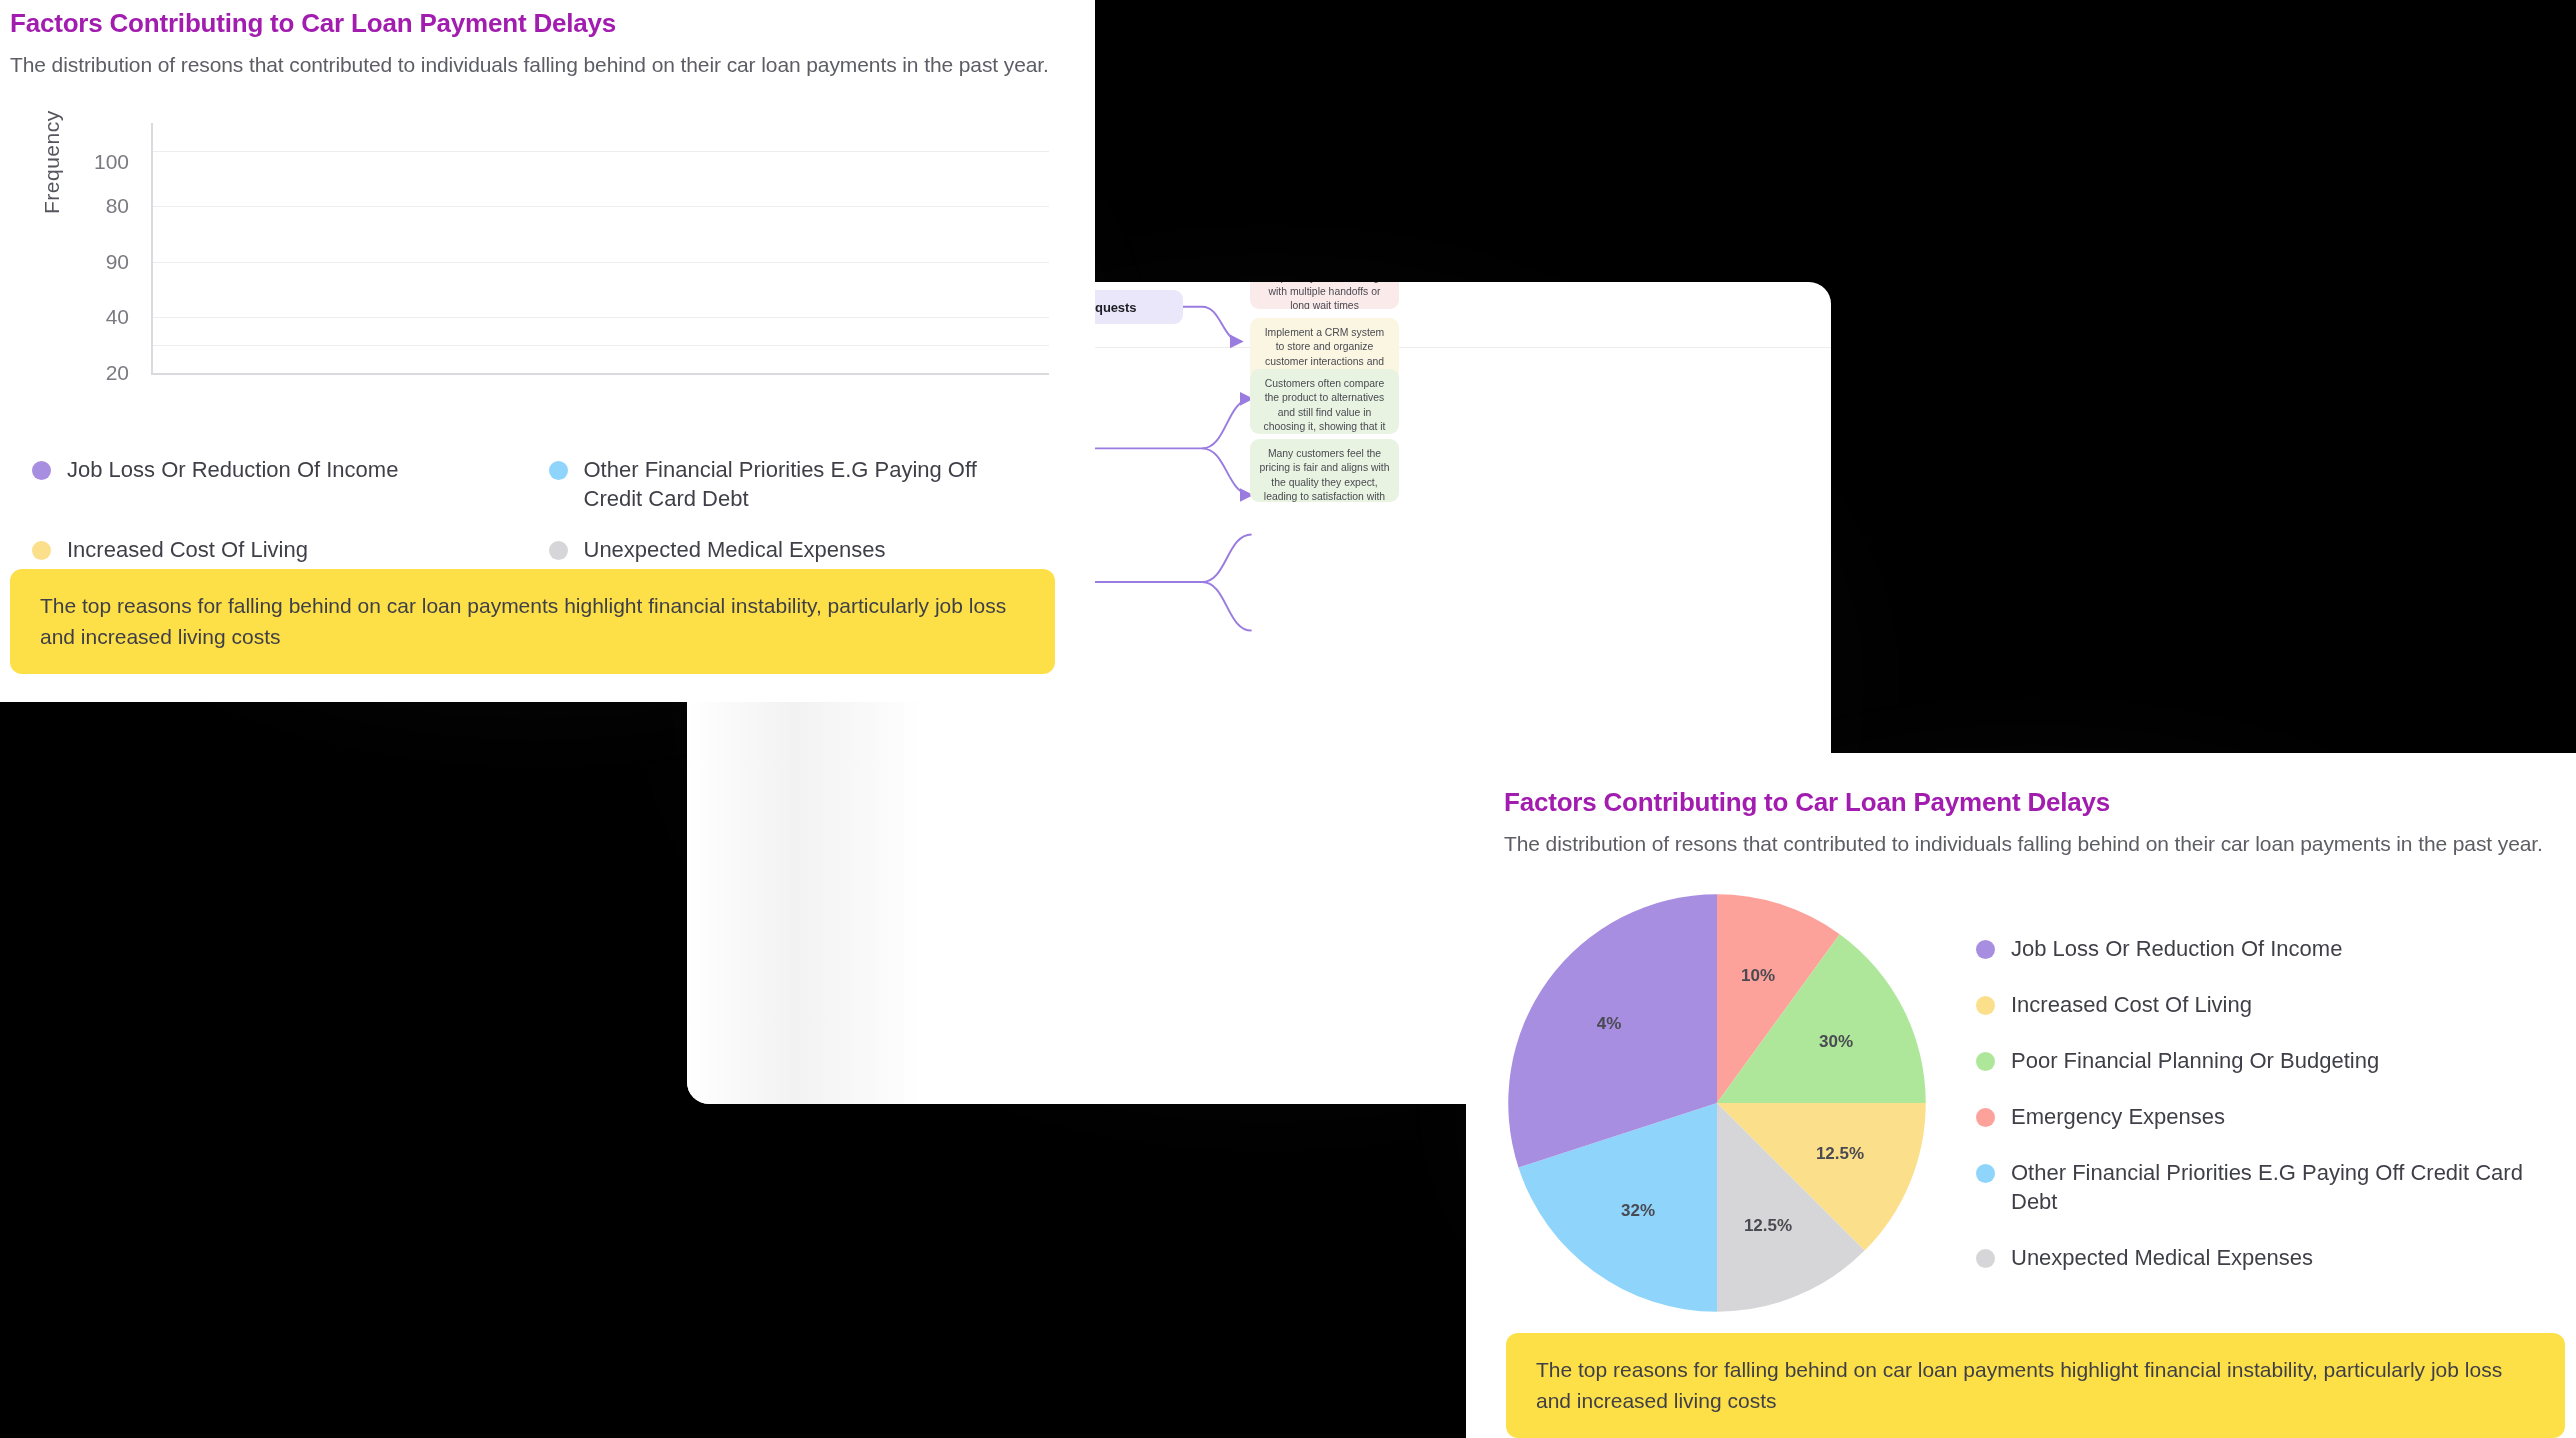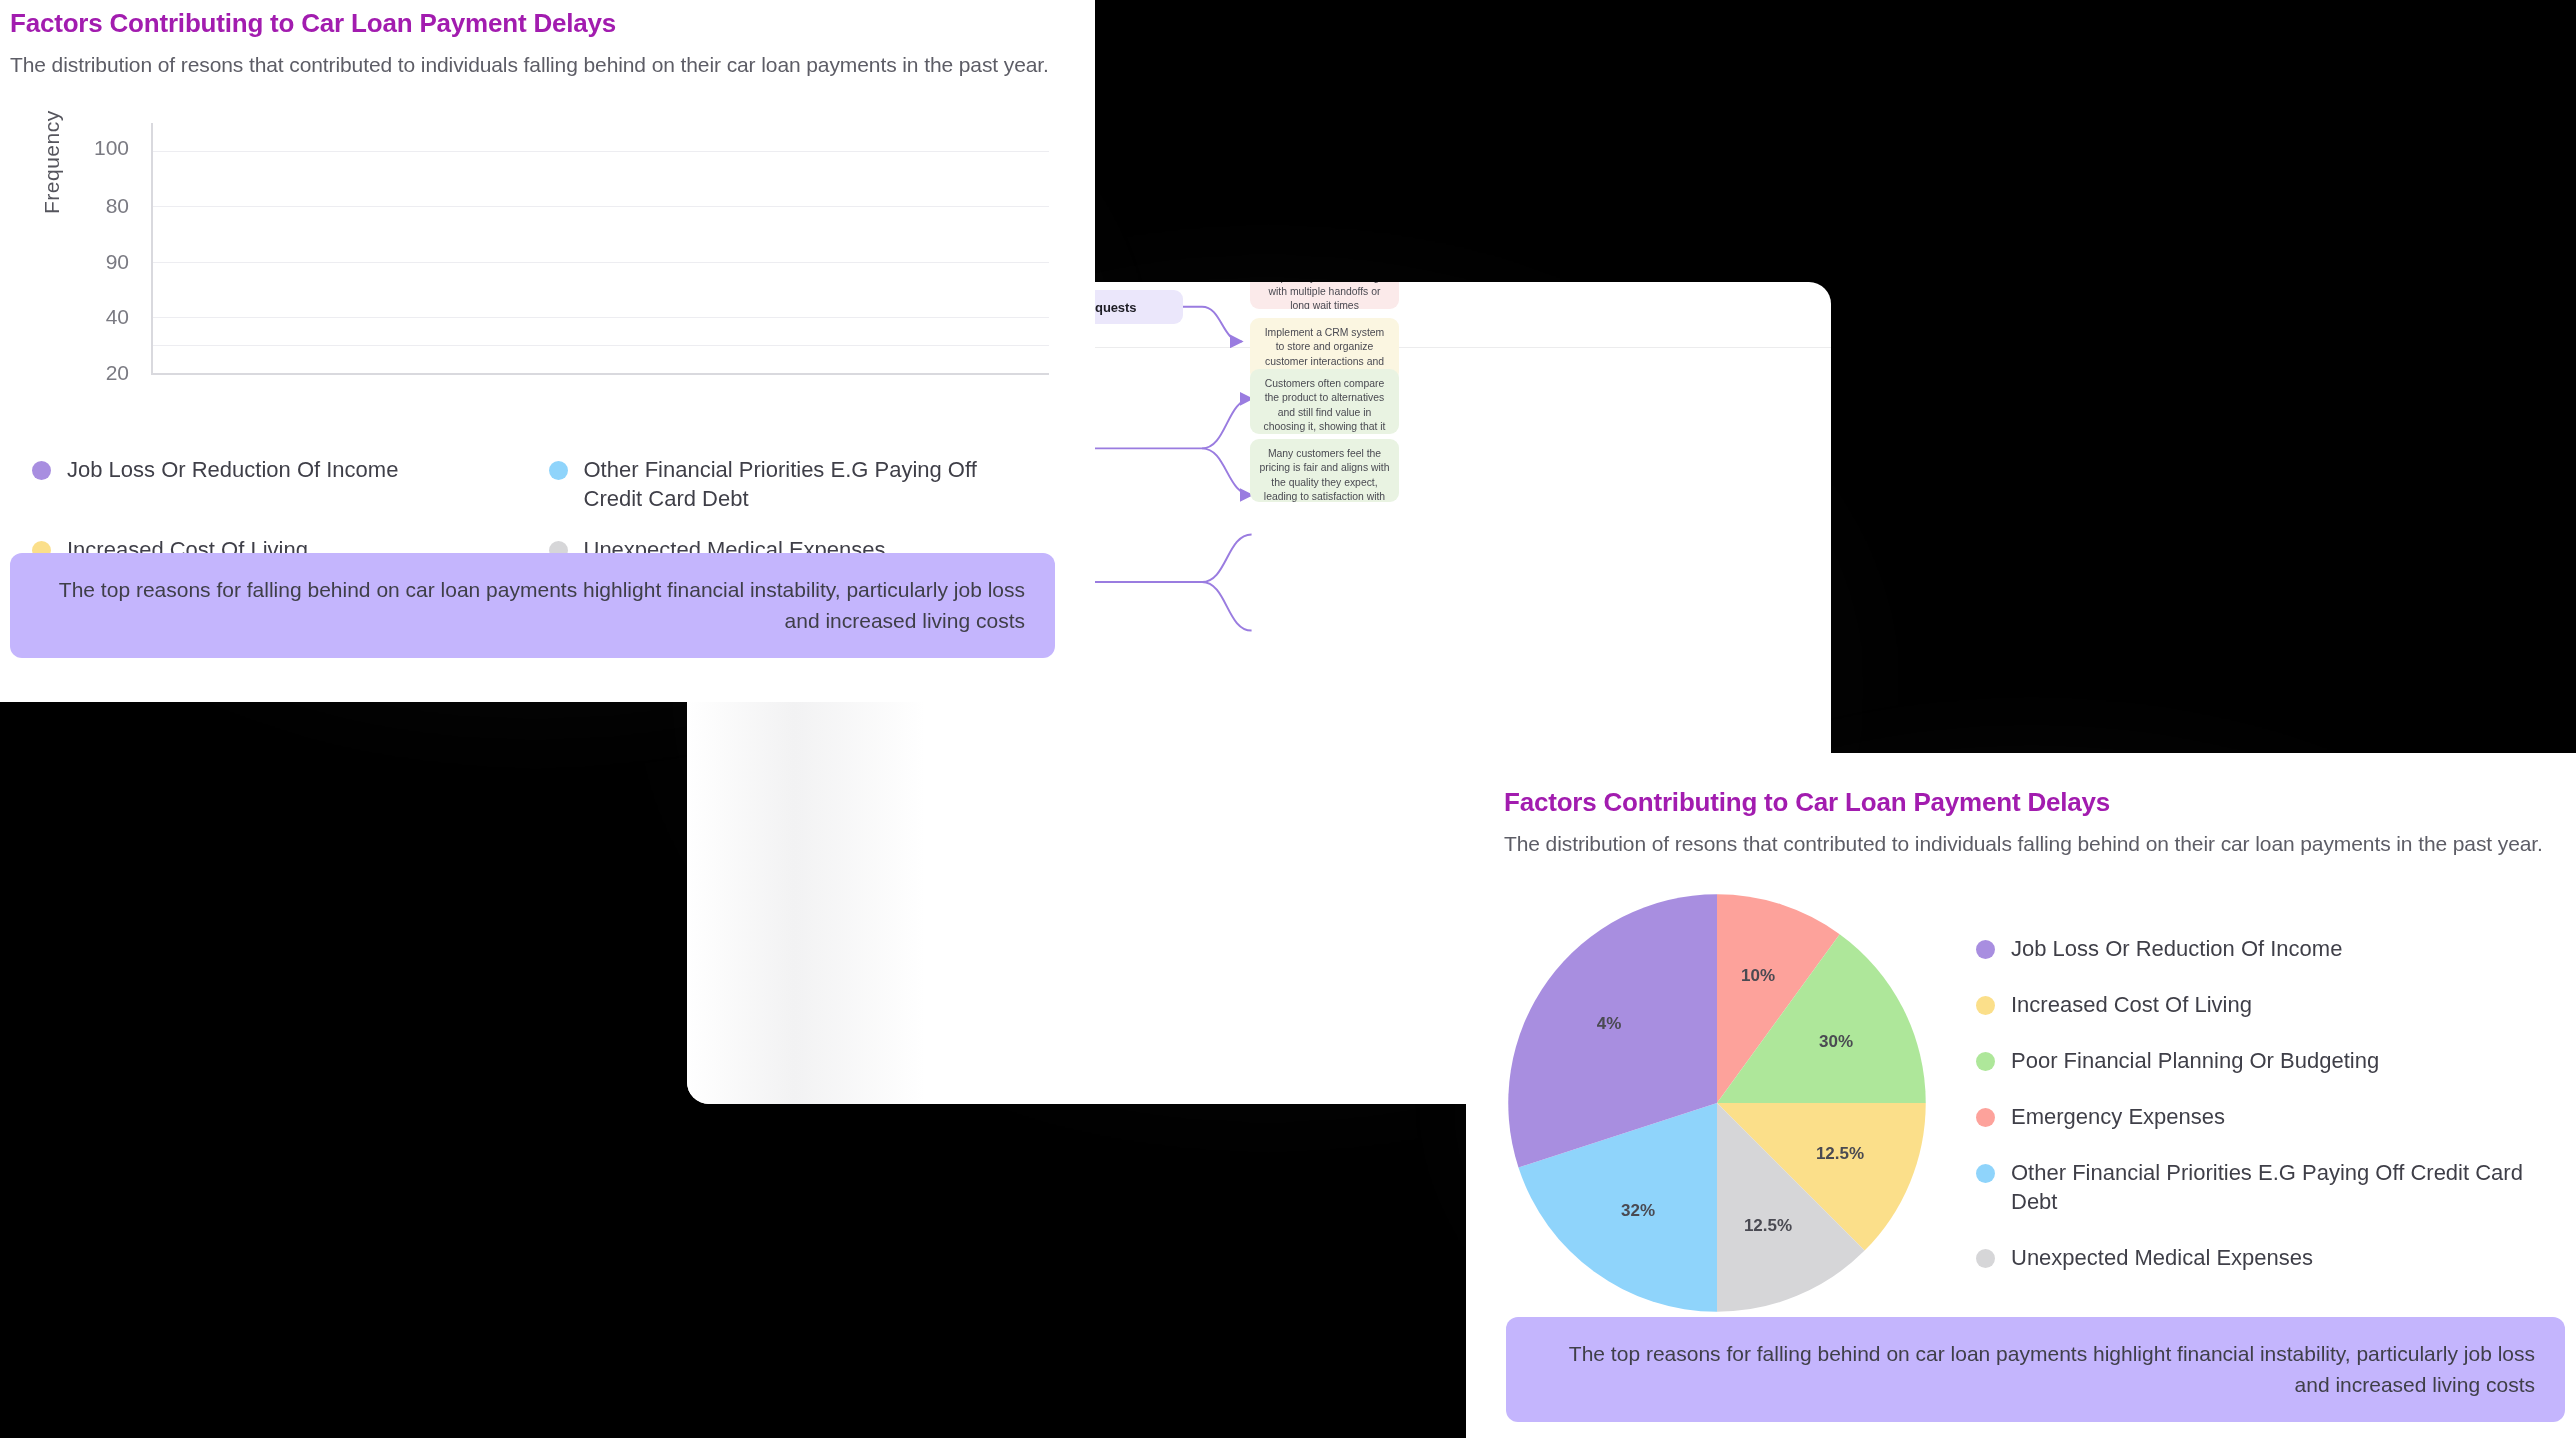--- a/index.html
+++ b/index.html
@@ -80,23 +80,23 @@
     display:grid; grid-template-columns: 1fr 1fr; column-gap: 10px; row-gap: 22px;
     padding-left: 22px;
   }
   .leg-item { display:flex; align-items:flex-start; gap: 16px; }
   .dot {
     width: 19px; height: 19px; border-radius: 50%; flex:0 0 19px; margin-top: 6px;
   }
   .leg-txt { font-size: 22px; color:#3f3f48; line-height: 1.32; max-width: 426px; }
 
   .caption {
-    position:absolute; left: 40px; right: 40px; bottom: 44px;
-    background:#c4b5fd; border-radius: 12px;
-    padding: 22px 30px; text-align:right;
+    position:absolute; left: 40px; right: 40px; bottom: 28px;
+    background:#fde047; border-radius: 12px;
+    padding: 22px 30px; text-align:left;
     font-size: 21px; color:#3f3f48; line-height:1.45;
   }
 
   
   #map-card {
     left: 687px; top: 282px;
     width: 1144px; height: 822px;
     border-radius: 22px;
   }
   #map-fade {
@@ -235,21 +235,21 @@
     <div class="plot">
       <div class="ylabel">Frequency</div>
 
       <div class="grid-line" style="top:28px;"></div>
       <div class="grid-line" style="top:83px;"></div>
       <div class="grid-line" style="top:139px;"></div>
       <div class="grid-line" style="top:194px;"></div>
       <div class="grid-line" style="top:222px;"></div>
 
       <div class="ticks">
-        <span class="tick" style="top:25px;">100</span>
+        <span class="tick" style="top:39px;">100</span>
         <span class="tick" style="top:83px;">80</span>
         <span class="tick" style="top:139px;">90</span>
         <span class="tick" style="top:194px;">40</span>
         <span class="tick" style="top:250px;">20</span>
       </div>
 
       <div class="axis-v"></div>
       <div class="axis-h"></div>
 
       <div class="bars" id="bars">

